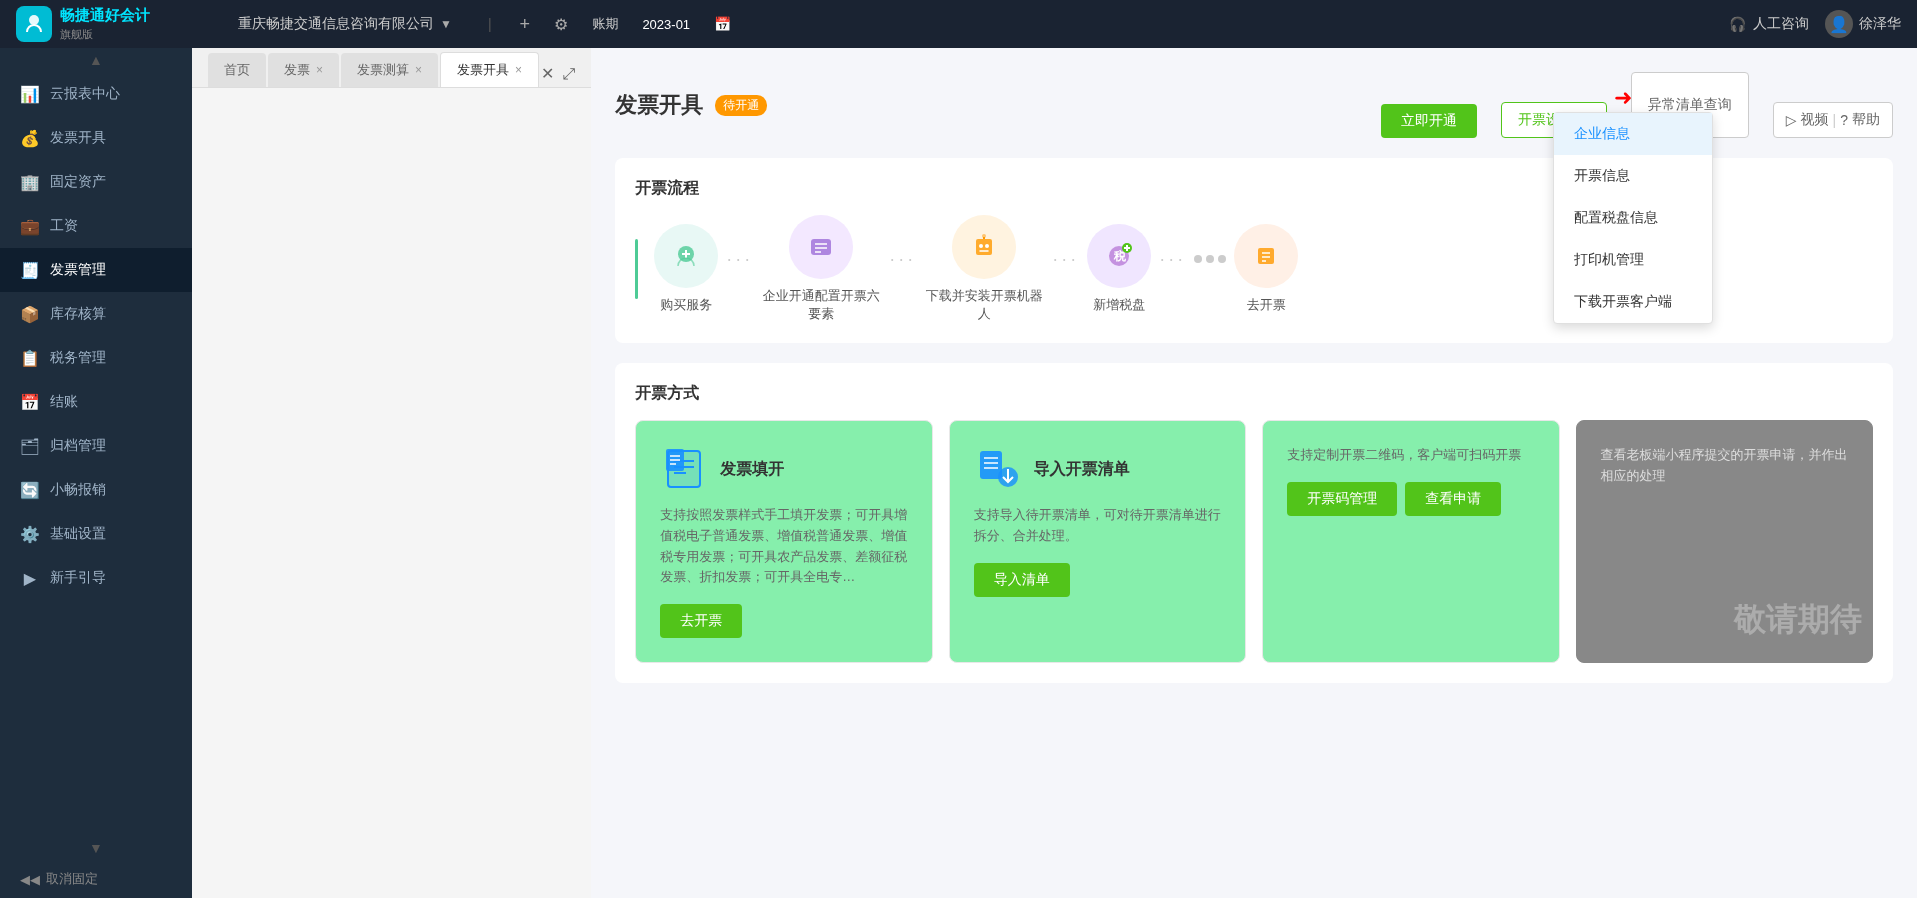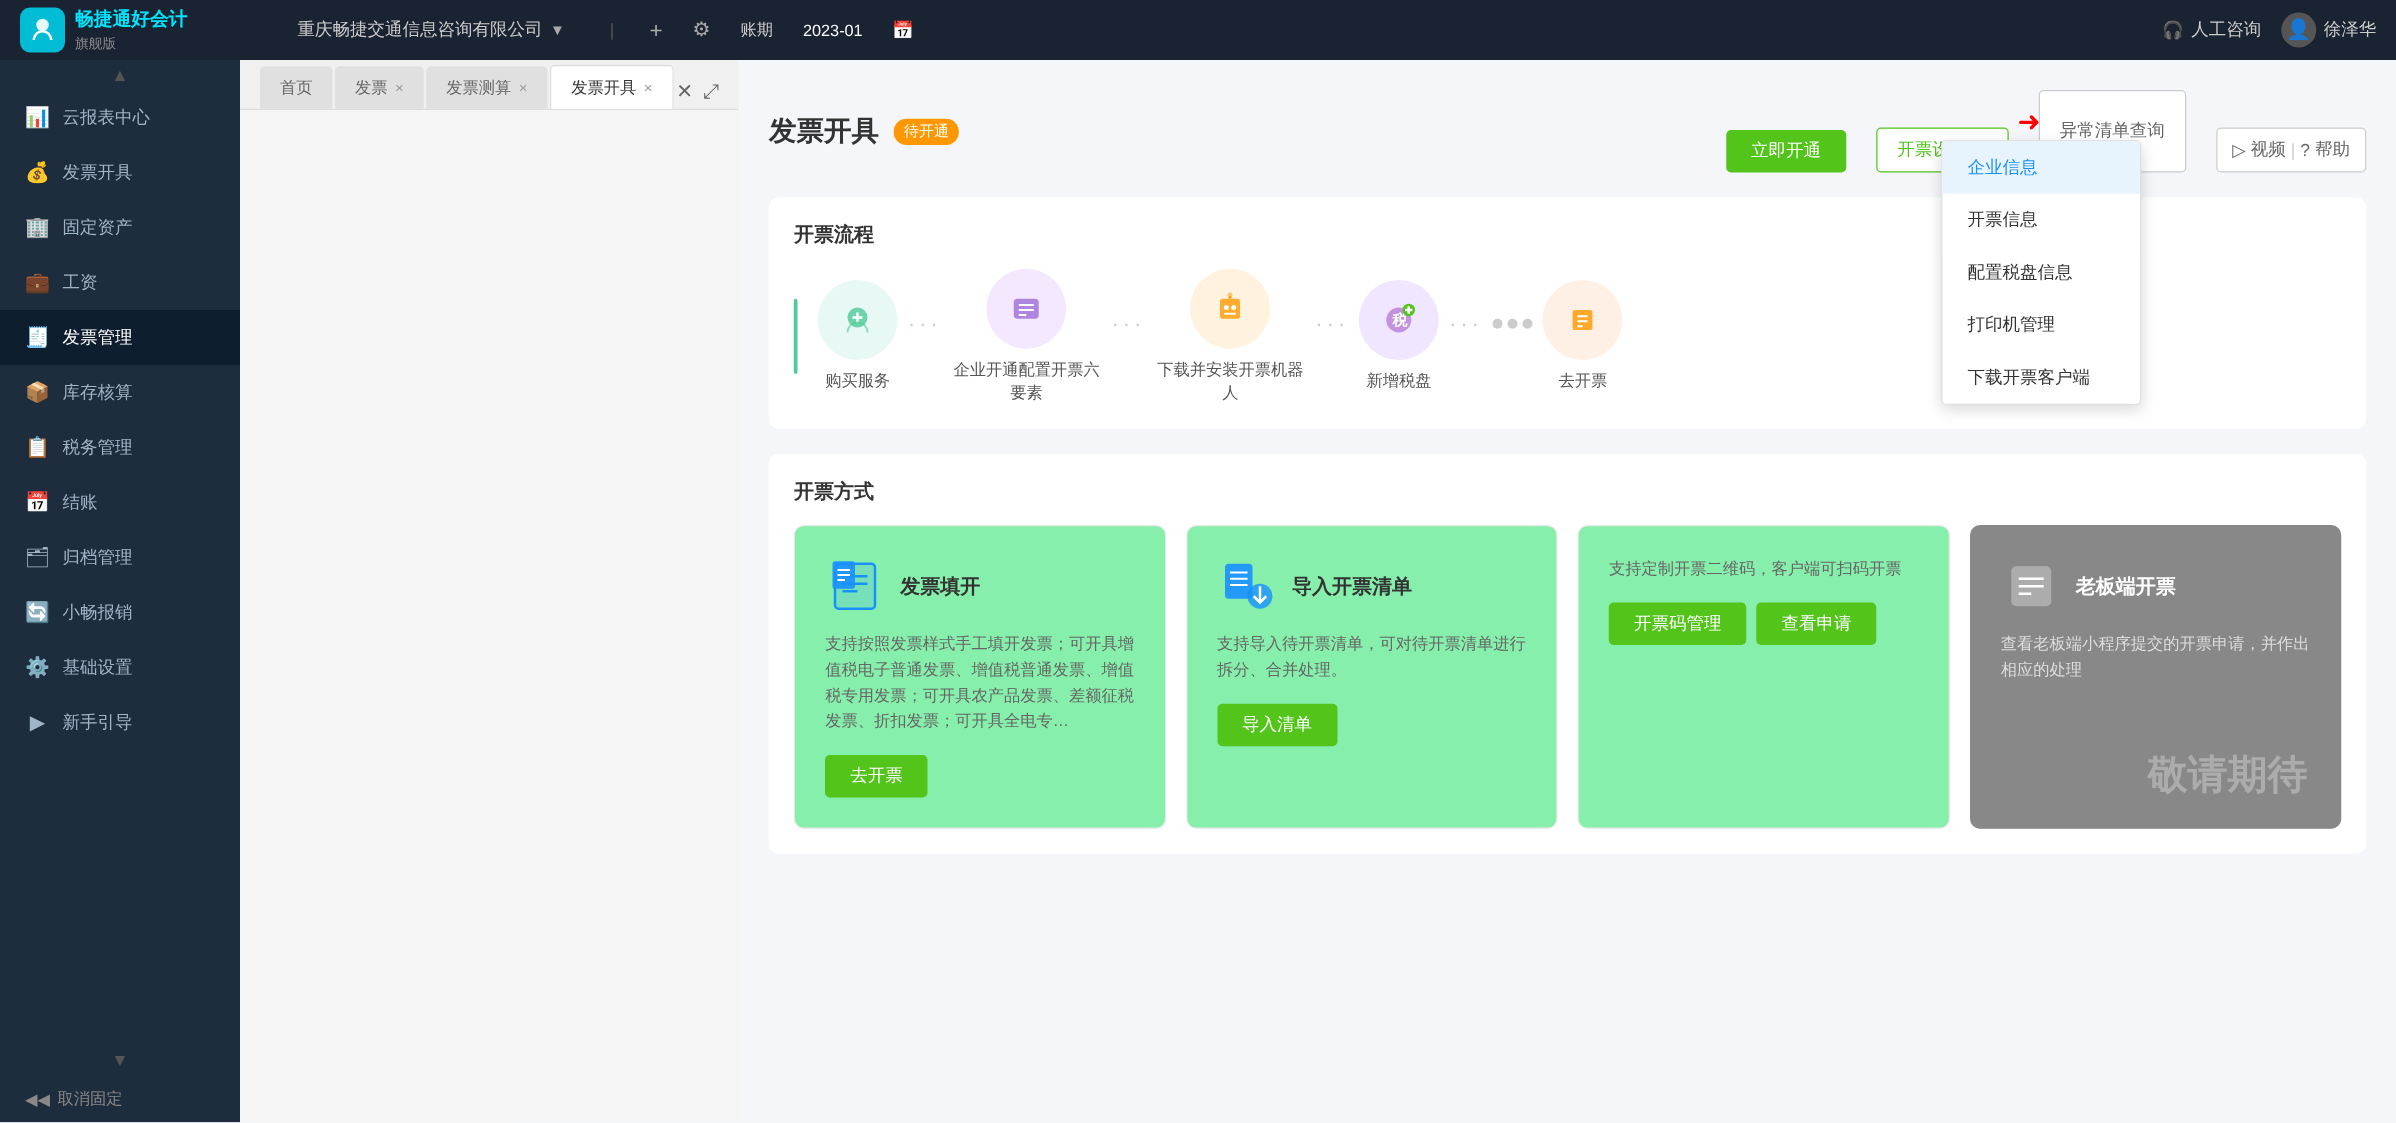--- a/index.html
+++ b/index.html
@@ -85,21 +85,21 @@
     .methods-grid { display: grid; grid-template-columns: 1fr 1fr 1fr 1fr; gap: 16px; }
     .method-card { background: #86efac; border: 1px solid #e8e8e8; border-radius: 8px; padding: 24px; }
     .method-card.dark { background: #888; border-color: #888; }
     .method-card-header { display: flex; align-items: center; gap: 12px; margin-bottom: 12px; }
     .method-icon { width: 48px; height: 48px; display: flex; align-items: center; justify-content: center; font-size: 28px; }
     .method-title { font-size: 16px; font-weight: bold; color: #333; }
     .method-title.dark { color: #fff; }
     .method-desc { color: #666; font-size: 13px; line-height: 1.6; margin-bottom: 16px; }
     .method-desc.dark { color: #ddd; }
     .btn-green { background: #52c41a; color: white; border: none; padding: 8px 20px; border-radius: 4px; cursor: pointer; font-size: 14px; }
-    .overlay-text { position: absolute; bottom: 20px; right: 26px; font-size: 32px; color: rgba(255,255,255,0.3); font-weight: bold; pointer-events: none; }
+    .overlay-text { position: absolute; bottom: 20px; right: 10px; font-size: 32px; color: rgba(255,255,255,0.3); font-weight: bold; pointer-events: none; }
     .icon-btn { background: transparent; border: none; color: #666; cursor: pointer; font-size: 16px; }
   </style>
 </head>
 <body>
 
 <div class="top-bar">
   <div class="logo-area">
     <div class="logo-icon">
       <svg width="24" height="24" viewBox="0 0 24 24" fill="none">
         <circle cx="12" cy="8" r="5" fill="white" opacity="0.9"></circle>
@@ -396,31 +396,20 @@
 
           <div class="method-card">
             <div class="method-desc">支持定制开票二维码，客户端可扫码开票</div>
             <div style="display:flex; gap:8px;">
               <button class="btn-green">开票码管理</button>
               <button class="btn-green">查看申请</button>
             </div>
           </div>
 
           <div class="method-card dark" style="position:relative; overflow:hidden;">
-            <div class="method-card-header">
-              <div class="method-icon">
-                <svg width="48" height="48" viewBox="0 0 48 48">
-                  <rect x="8" y="8" width="32" height="32" rx="4" fill="rgba(255,255,255,0.3)"></rect>
-                  <line x1="14" y1="18" x2="34" y2="18" stroke="white" stroke-width="2"></line>
-                  <line x1="14" y1="24" x2="34" y2="24" stroke="white" stroke-width="2"></line>
-                  <line x1="14" y1="30" x2="24" y2="30" stroke="white" stroke-width="2"></line>
-                </svg>
-              </div>
-              <span class="method-title dark">老板端开票</span>
-            </div>
             <div class="method-desc dark">查看老板端小程序提交的开票申请，并作出相应的处理</div>
             <div class="overlay-text">敬请期待</div>
           </div>
 
         </div>
       </div>
 
     </div>
   </div>
 </div>

